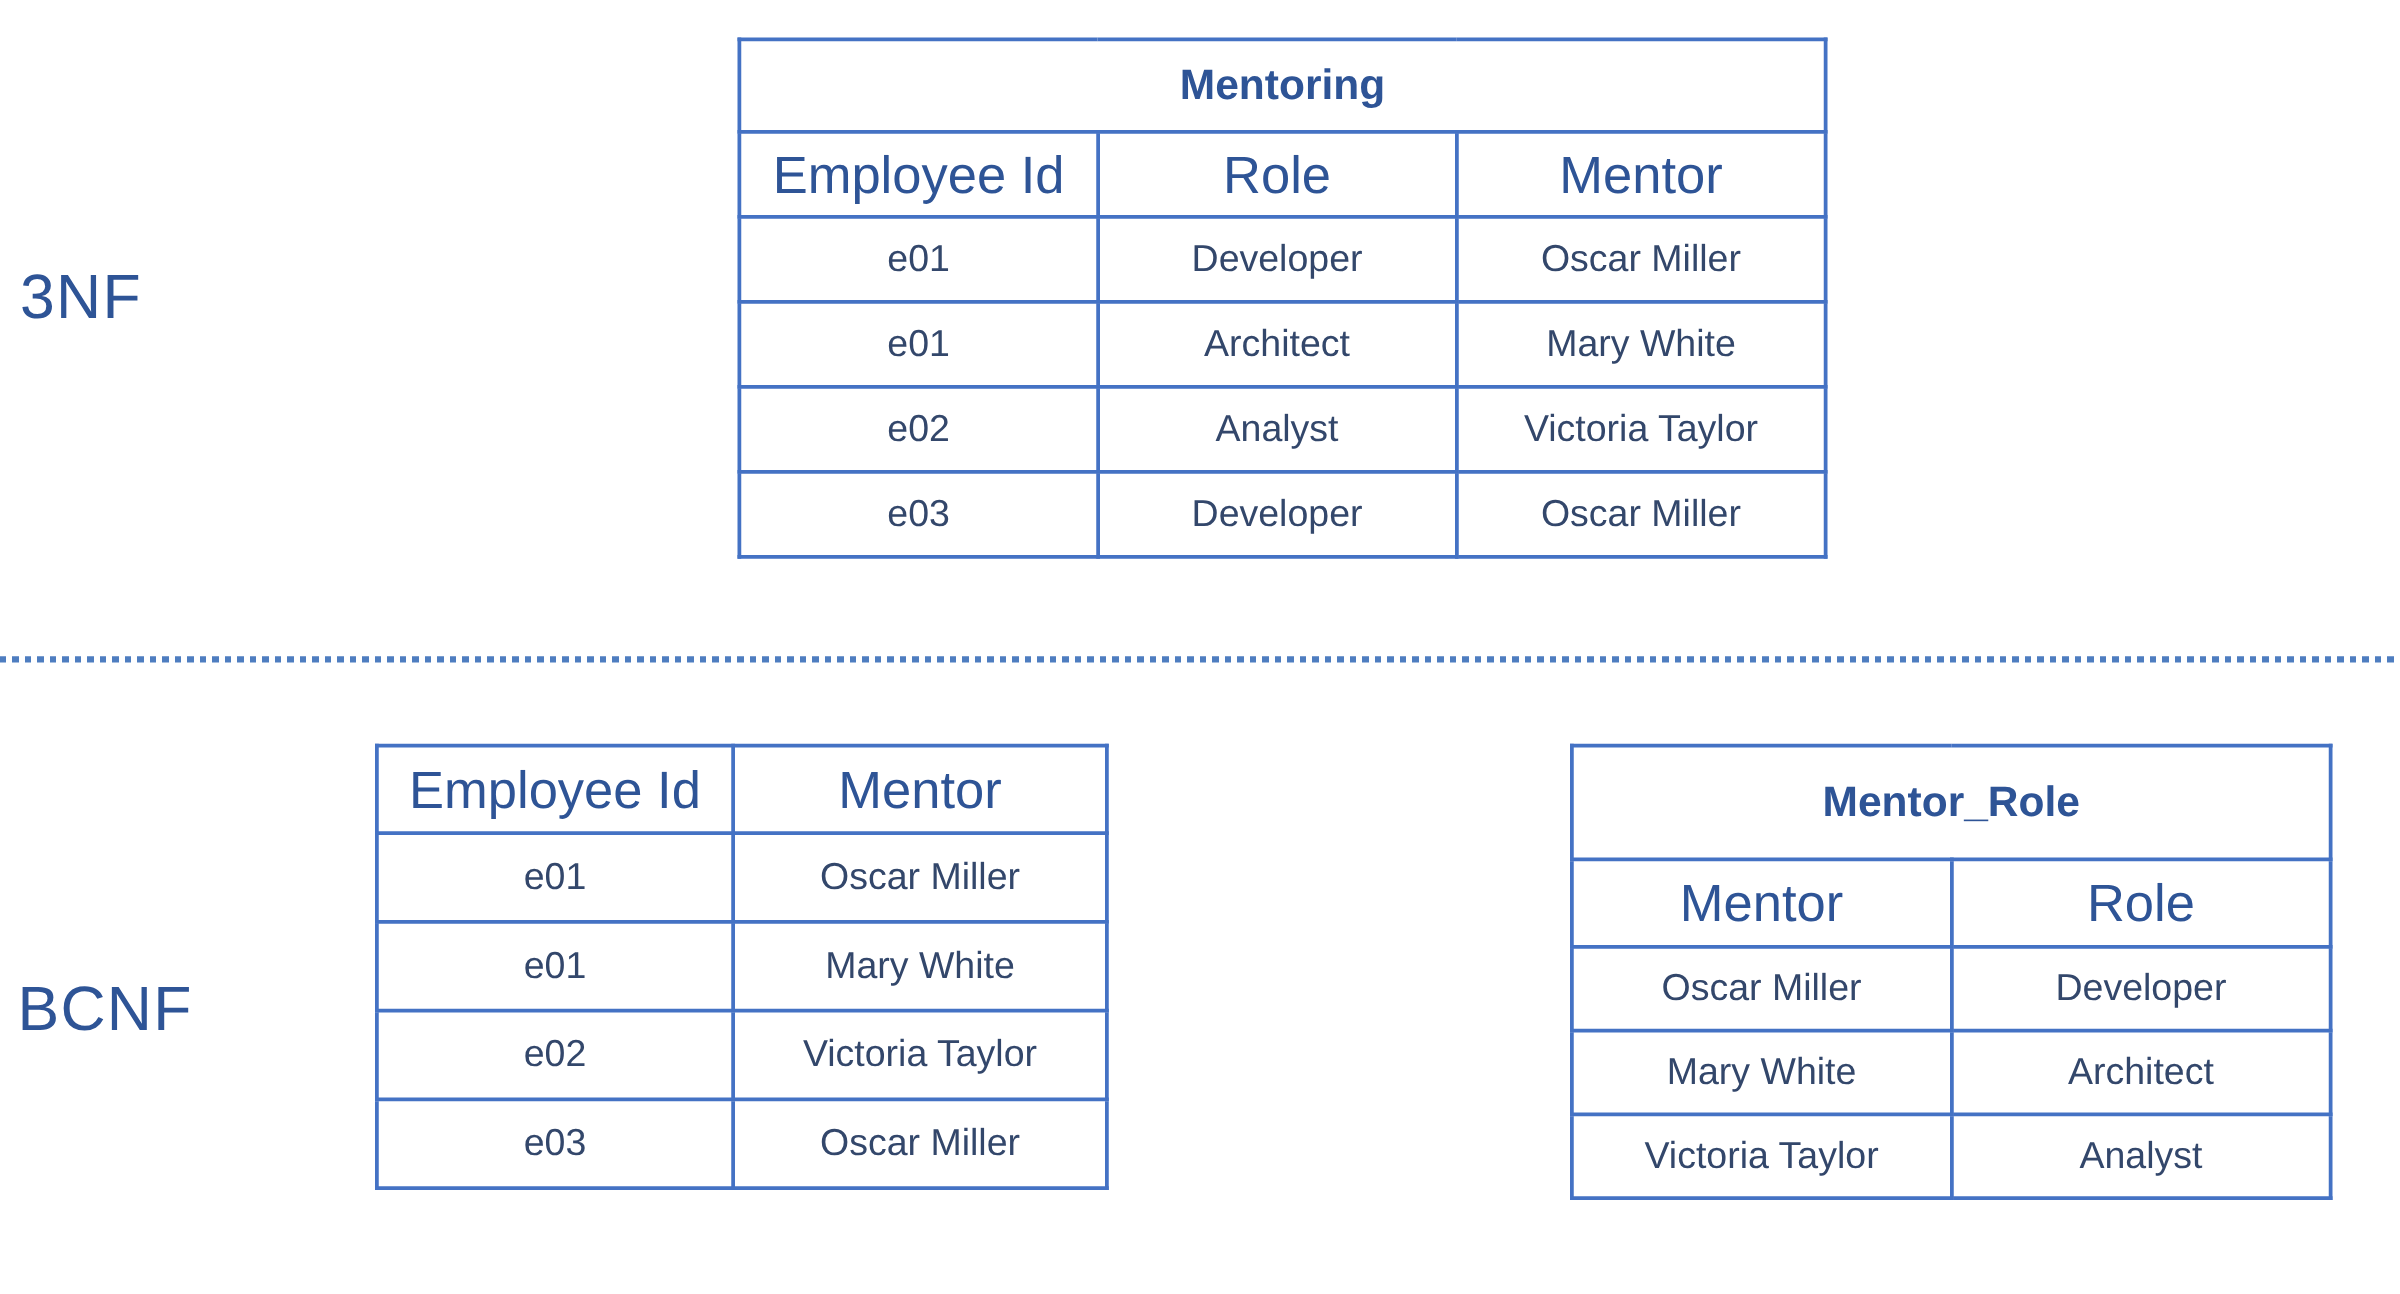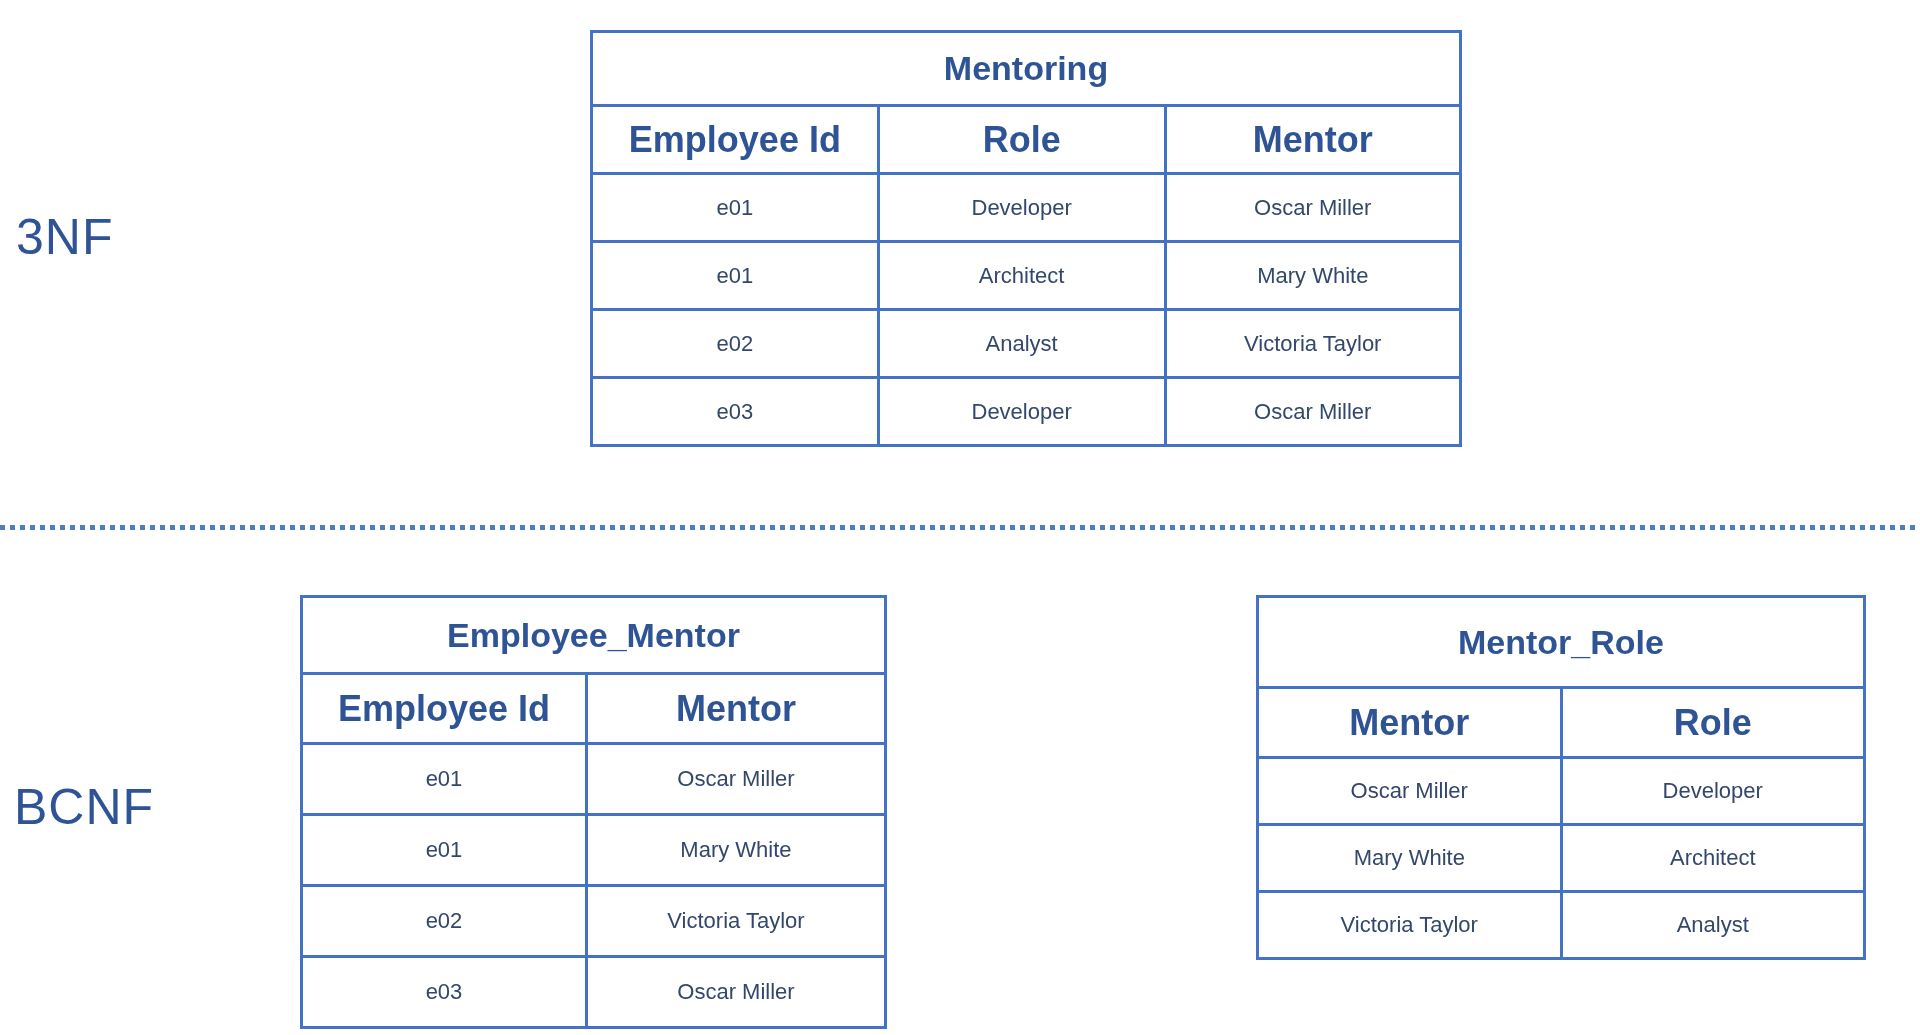--- a/index.html
+++ b/index.html
@@ -41,26 +41,26 @@
     vertical-align:middle;
     overflow:hidden;
     white-space:nowrap;
   }
   tr.title-row th{
     font-size:34px;
     font-weight:bold;
     color:var(--heading);
   }
   tr.header-row th{
-    font-size:36px;
-    font-weight:bold;
+    font-size:42px;
+    font-weight:normal;
     color:var(--heading);
   }
   table.nf-table td{
-    font-size:22px;
+    font-size:30px;
     font-weight:normal;
     color:var(--body-text);
   }
 
   
   #tbl-mentoring{left:590px;top:30px;width:872px;border-radius:16px;}
   #tbl-mentoring tr.title-row th{height:74px;}
   #tbl-mentoring tr.header-row th{height:68px;}
   #tbl-mentoring td{height:68px;}
 
@@ -137,23 +137,20 @@
   <div class="dotted-divider"></div>
 
   <div class="nf-label" id="lbl-bcnf">BCNF</div>
 
   <table class="nf-table" id="tbl-employee-mentor">
     <colgroup>
       <col class="c-49">
         <col class="c-51">
     </colgroup>
     <thead>
-      <tr class="title-row">
-        <th colspan="2">Employee_Mentor</th>
-      </tr>
       <tr class="header-row">
         <th>Employee Id</th>
         <th>Mentor</th>
       </tr>
     </thead>
     <tbody>
       <tr>
         <td>e01</td>
         <td>Oscar Miller</td>
       </tr>

